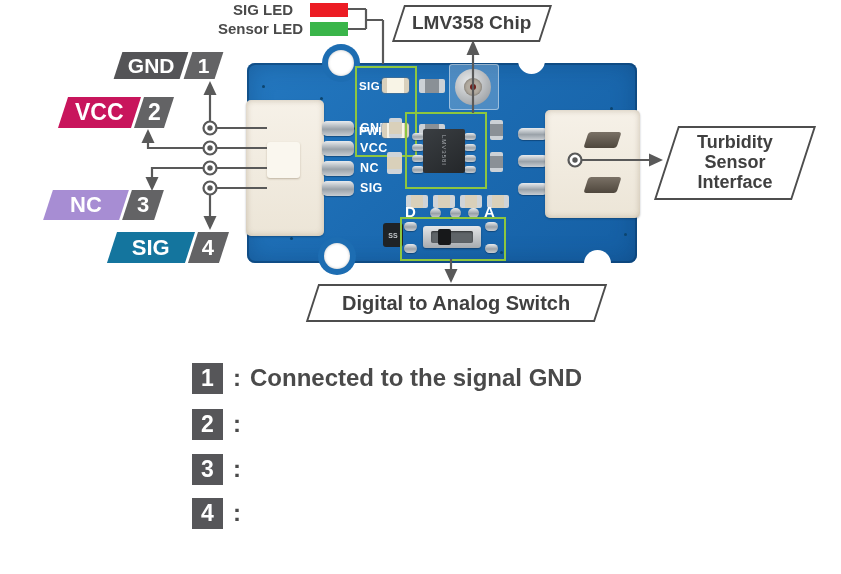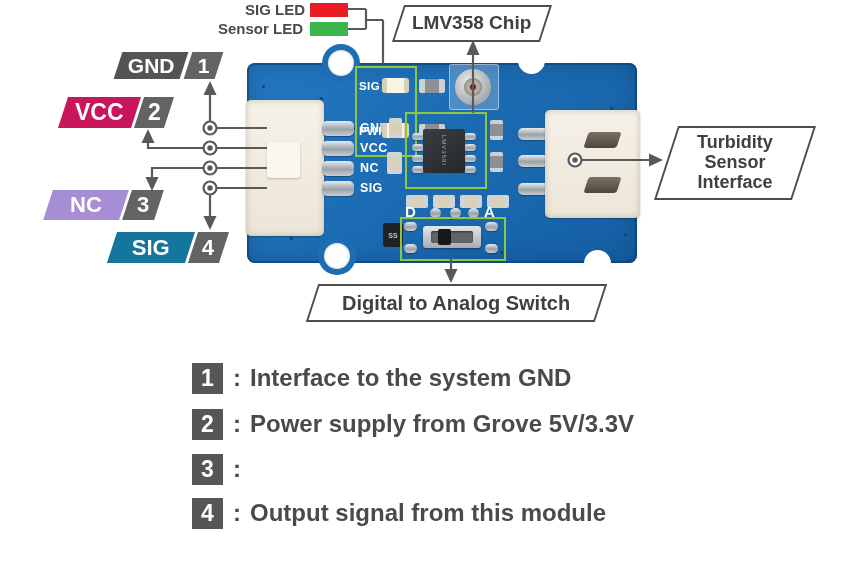--- a/index.html
+++ b/index.html
@@ -180,21 +180,21 @@
         <circle cx="210" cy="148" r="2.7" fill="#595959"></circle>
       <circle cx="210" cy="168" r="6.5" fill="#fff" stroke="#595959" stroke-width="2.2"></circle>
         <circle cx="210" cy="168" r="2.7" fill="#595959"></circle>
       <circle cx="210" cy="188" r="6.5" fill="#fff" stroke="#595959" stroke-width="2.2"></circle>
         <circle cx="210" cy="188" r="2.7" fill="#595959"></circle>
       <circle cx="575" cy="160" r="6.5" fill="#fff" stroke="#595959" stroke-width="2.2"></circle>
         <circle cx="575" cy="160" r="2.7" fill="#595959"></circle>
     </g>
   </svg>
 
-  <div class="toplabel" style="left:200px;top:1px">SIG LED</div>
+  <div class="toplabel" style="left:188px;top:1px">SIG LED</div>
   <div class="swatch" style="left:310px;top:3px;background:#ec1c24"></div>
   <div class="toplabel" style="left:198px;top:20px">Sensor LED</div>
   <div class="swatch" style="left:310px;top:22px;background:#3ab54a"></div>
 
   <div class="callout" style="left:398px;top:5px;width:144px;height:33px">
     <span class="t" style="font-size:19px">LMV358 Chip</span>
   </div>
   <div class="callout" style="left:666px;top:126px;width:134px;height:70px">
     <span class="t" style="font-size:18px">
       <span style="display:block">Turbidity</span>
@@ -230,30 +230,28 @@
   <div class="pbadge badge-sig" style="left:112px;top:232px;width:78px;height:31px">
     <span class="t" style="font-size:22px">SIG</span>
     </div>
   <div class="pbadge badge-num" style="left:193px;top:232px;width:31px;height:31px">
     <span class="t" style="font-size:22px">4</span>
     </div>
 
   <div class="lrow" style="top:362px">
     <div class="lbadge">1</div>
     <div class="lcolon">:</div>
-    <div class="ltext">Interface to the system GND</div>
+    <div class="ltext">Connected to the signal GND</div>
   </div>
   <div class="lrow" style="top:408px">
     <div class="lbadge">2</div>
     <div class="lcolon">:</div>
-    <div class="ltext">Power supply from Grove 5V/3.3V</div>
   </div>
   <div class="lrow" style="top:453px">
     <div class="lbadge">3</div>
     <div class="lcolon">:</div>
   </div>
   <div class="lrow" style="top:497px">
     <div class="lbadge">4</div>
     <div class="lcolon">:</div>
-    <div class="ltext">Output signal from this module</div>
   </div>
 
 </div>
 
 </body></html>

